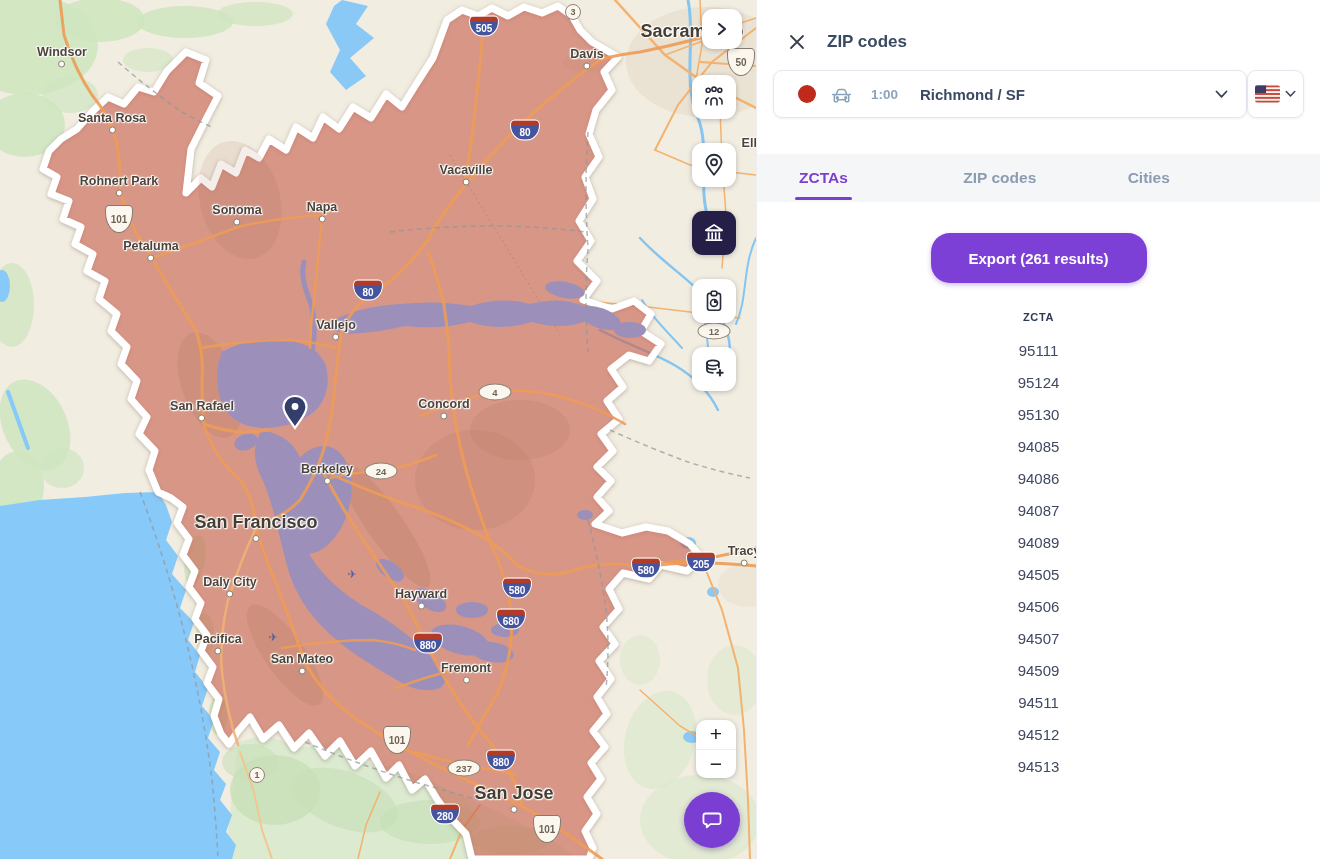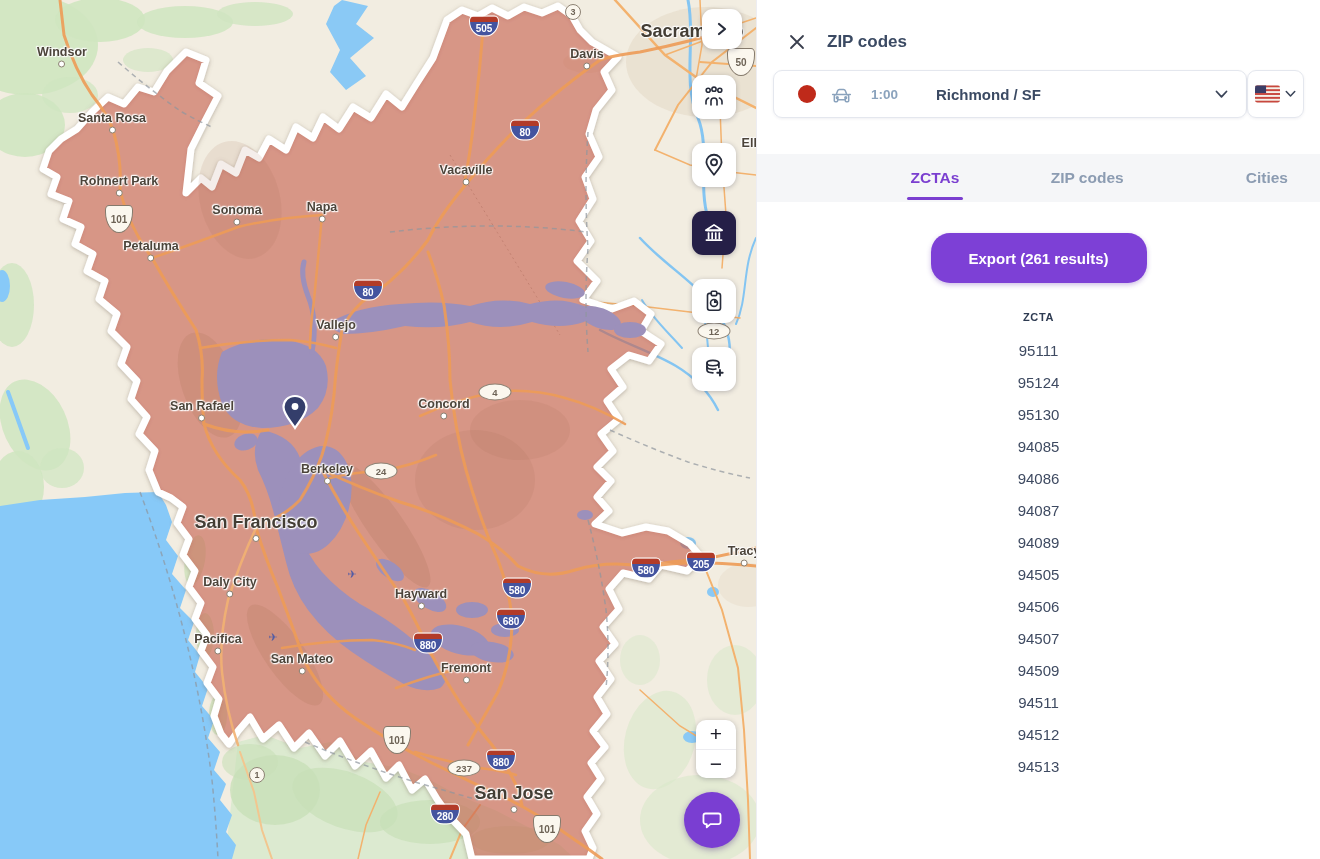--- a/index.html
+++ b/index.html
@@ -45,25 +45,25 @@
 
   
   .panel{width:564px;height:859px;background:#fff;position:relative;border-left:1px solid #ededf2;box-sizing:border-box;}
   .panel-header{display:flex;align-items:center;gap:22px;padding:32px 0 0 32px;}
   .panel-title{font-size:17px;font-weight:bold;color:#3b4a63;}
   .search-row{display:flex;gap:0;padding:18px 16px 0 16px;}
   .search-box{flex:1;height:48px;border:1px solid #e4e7ee;border-radius:9px;box-shadow:0 1px 3px rgba(40,40,80,.07);
     display:flex;align-items:center;padding:0 18px 0 24px;gap:14px;box-sizing:border-box;}
   .status-dot{width:18px;height:18px;border-radius:50%;background:#bf2a1a;flex:0 0 18px;}
   .search-time{font-size:13.5px;font-weight:bold;color:#8ba3bd;margin-left:4px;}
-  .search-name{font-size:15px;font-weight:bold;color:#3b4a63;margin-left:24px;flex:1;}
+  .search-name{font-size:15px;font-weight:bold;color:#3b4a63;margin-left:8px;flex:1;}
   .flag-box{width:57px;height:48px;border:1px solid #e4e7ee;border-radius:9px;box-shadow:0 1px 3px rgba(40,40,80,.07);
     display:flex;align-items:center;justify-content:center;gap:5px;box-sizing:border-box;}
   .tabs{margin-top:36px;height:48px;background:#f5f6f8;display:flex;padding:0 30px 0 40px;}
-  .tab{flex:1;display:flex;align-items:center;justify-content:flex-end;font-size:15.5px;font-weight:bold;color:#8c9cb2;cursor:pointer;}
+  .tab{flex:1;display:flex;align-items:center;justify-content:flex-start;font-size:15.5px;font-weight:bold;color:#8c9cb2;cursor:pointer;}
   .tab span{position:relative;padding:0 2px;}
   .tab.active span{color:#7b3fd0;}
   .tab.active span::after{content:"";position:absolute;left:-2px;right:-2px;bottom:-13px;height:3px;
     background:#7b3fd0;border-radius:2px;}
   .export-btn{display:block;margin:31px auto 0 auto;width:216px;height:50px;background:#7d40d6;color:#fff;
     font-family:"Liberation Sans",sans-serif;font-size:15px;font-weight:bold;border:none;border-radius:19px;
     box-shadow:0 2px 5px rgba(90,40,170,.3);cursor:pointer;}
   .col-header{margin-top:28px;text-align:center;font-size:11px;font-weight:bold;letter-spacing:.6px;color:#2e3b52;}
   .zcta-list{margin-top:11px;}
   .zcta-row{height:32px;display:flex;align-items:center;justify-content:center;font-size:15px;color:#3e4a61;}

